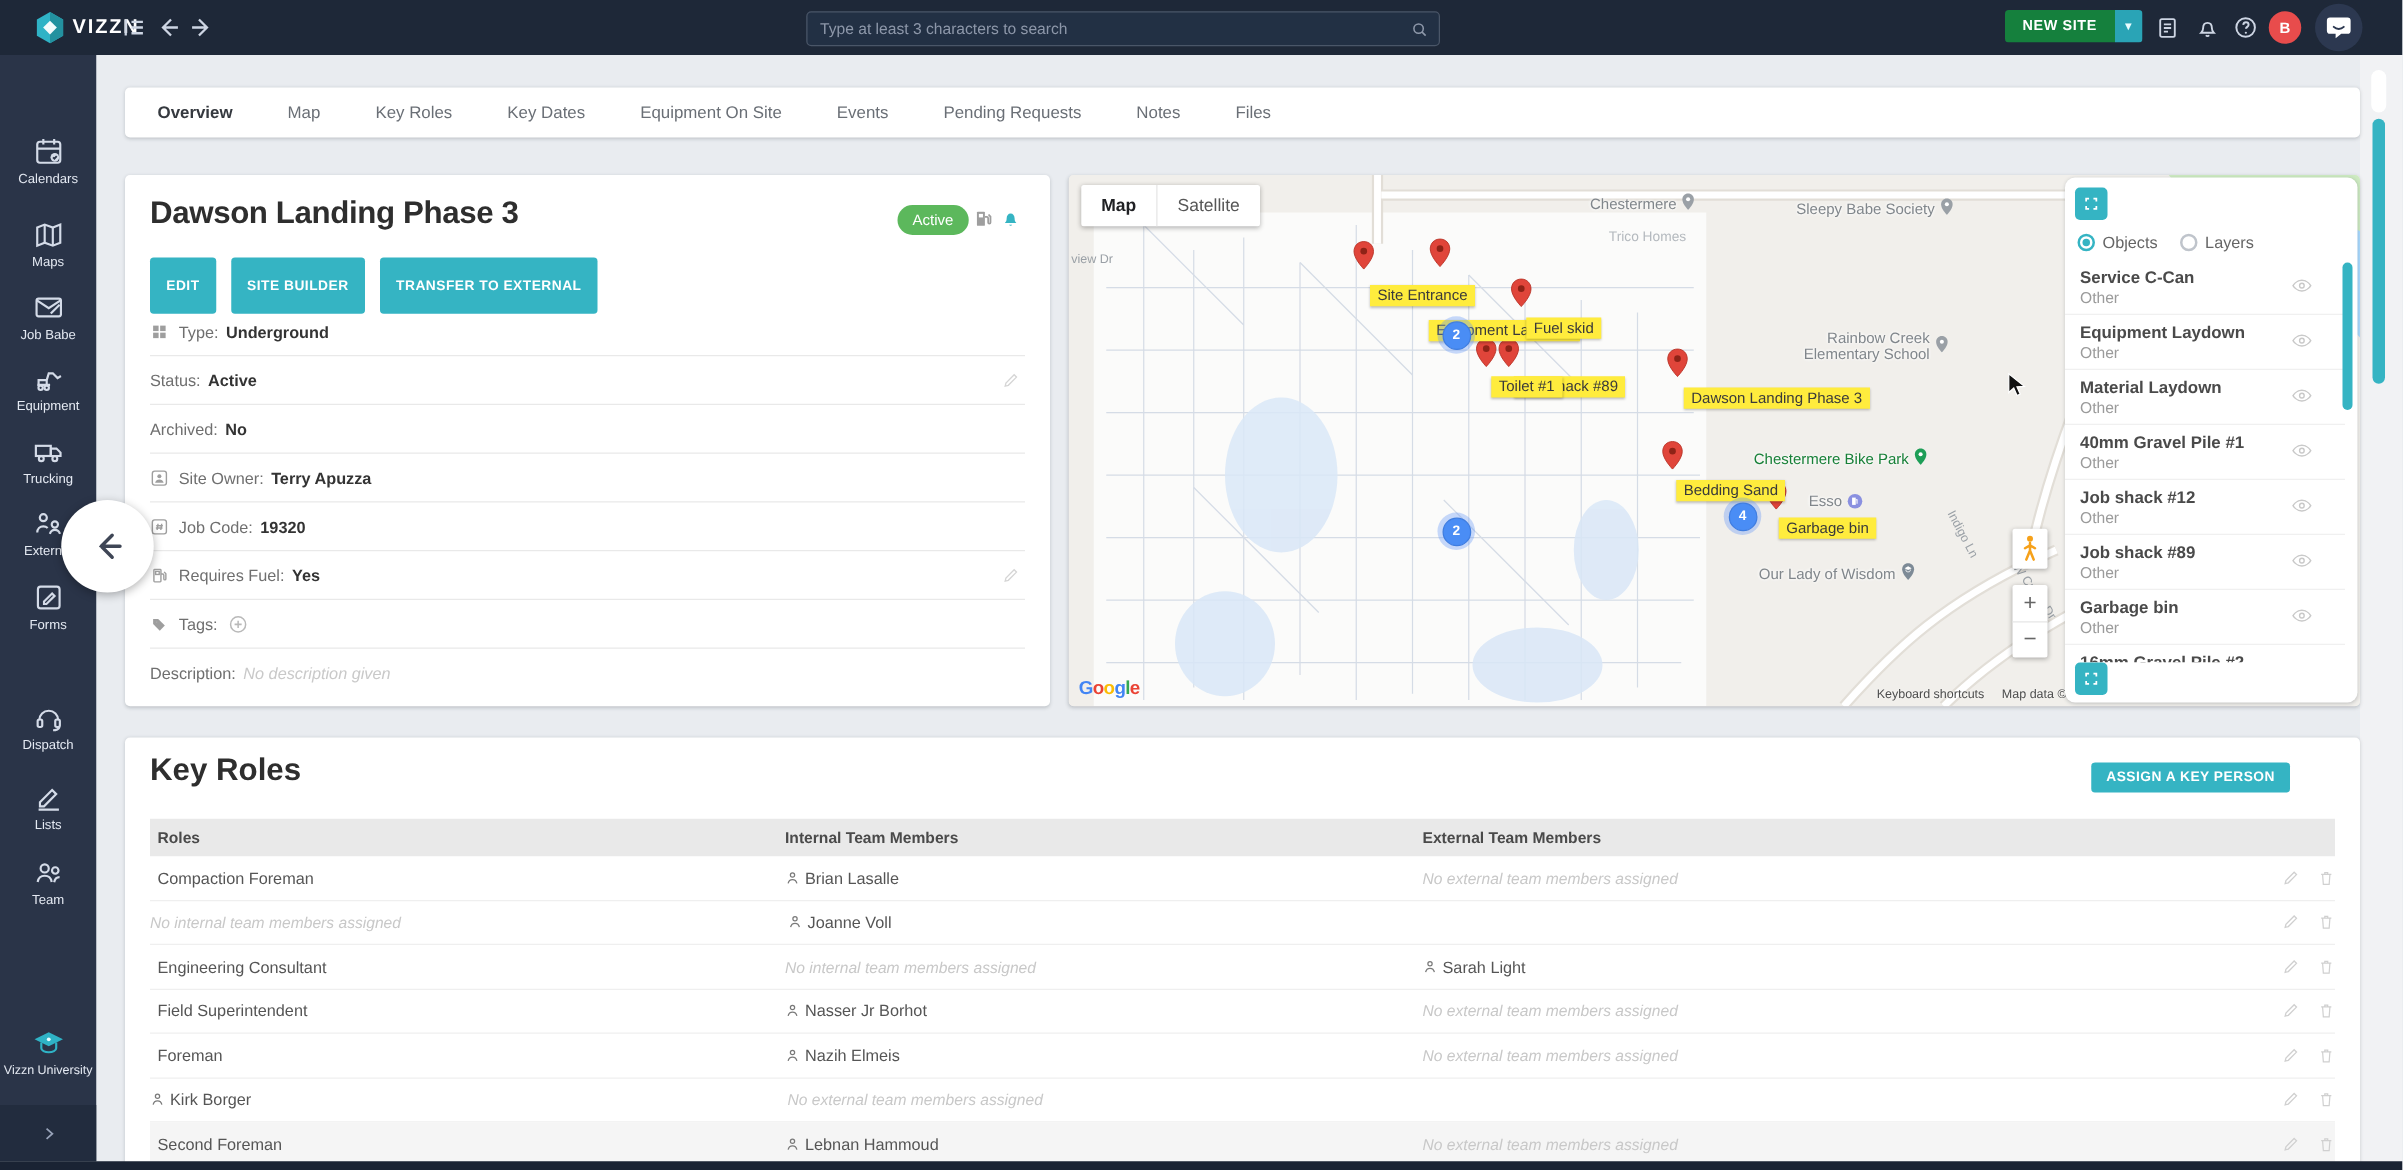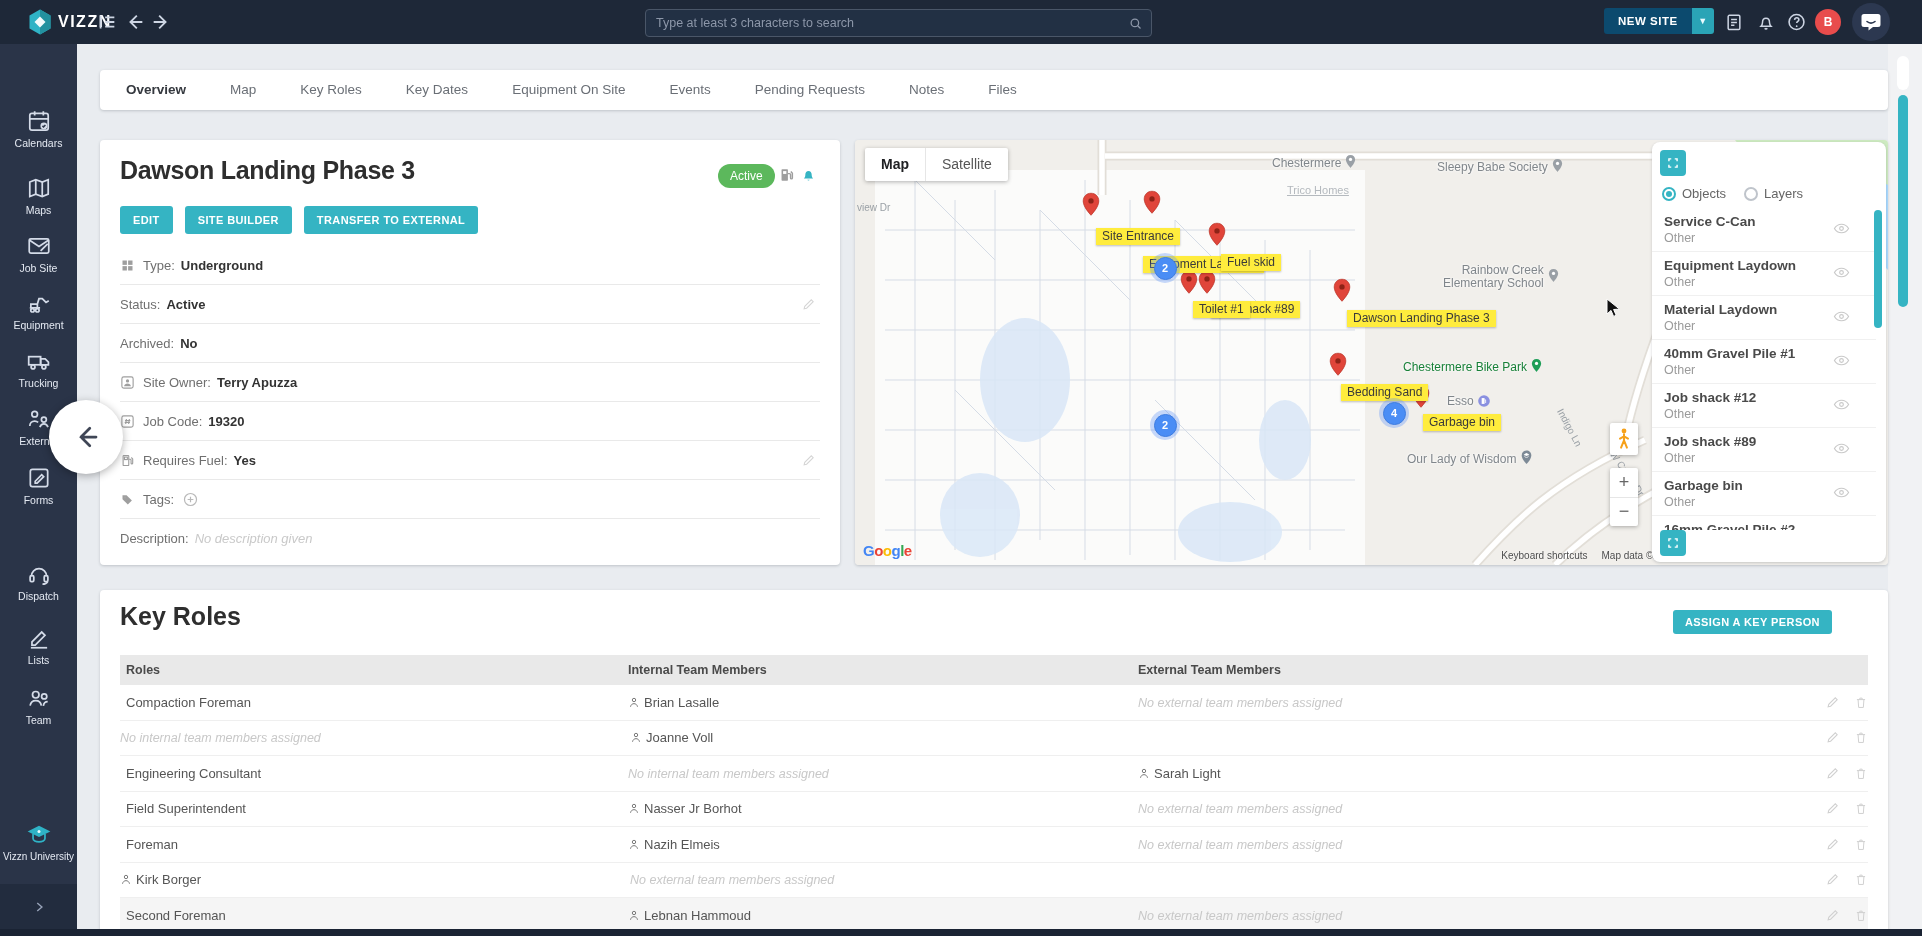--- a/index.html
+++ b/index.html
@@ -11,21 +11,21 @@
   
   #navbar{left:0;top:0;width:1922px;height:44px;background:#1e2838;display:flex;align-items:center;z-index:40;}
   .nav-ic{color:#cdd5e3;display:flex;align-items:center;justify-content:center;cursor:pointer;}
   #brand{color:#fff;font-weight:bold;font-size:16px;letter-spacing:1.5px;margin-left:10px;}
   #search-wrap{position:absolute;left:645px;top:9px;width:505px;height:26px;border:1px solid #4a5668;
       border-radius:4px;background:#223044;display:flex;align-items:center;}
   #search-input{flex:1;background:transparent;border:none;outline:none;color:#cfd6e2;
       font-size:12.5px;padding:0 10px;font-family:"Liberation Sans",sans-serif;}
   #search-input::placeholder{color:#8d97a9;}
   #new-site{position:absolute;left:1604px;top:8px;height:26px;display:flex;border-radius:3px;overflow:hidden;cursor:pointer;}
-  #new-site .main{background:#0c4a6e;color:#fff;font-size:11.5px;font-weight:bold;letter-spacing:.5px;
+  #new-site .main{background:#15803d;color:#fff;font-size:11.5px;font-weight:bold;letter-spacing:.5px;
       display:flex;align-items:center;padding:0 14px;}
   #new-site .caret{background:#2aa4b6;color:#eafcff;width:22px;display:flex;align-items:center;justify-content:center;font-size:9px;}
   #avatar{position:absolute;left:1815px;top:9px;width:26px;height:26px;border-radius:50%;background:#e84c4c;
       color:#fff;font-size:12px;font-weight:bold;display:flex;align-items:center;justify-content:center;cursor:pointer;}
   #chat-circle{position:absolute;left:1852px;top:3px;width:38px;height:38px;border-radius:50%;background:#2c3850;
       display:flex;align-items:center;justify-content:center;cursor:pointer;}
 
   
   #sidebar{left:0;top:44px;width:77px;height:885px;background:#2a3448;z-index:30;}
   .side-item{position:absolute;left:0;width:77px;text-align:center;color:#d4dbe8;cursor:pointer;}
@@ -48,21 +48,21 @@
   .tab.active{color:#35393f;font-weight:bold;}
 
   
   #detail-card{left:100px;top:140px;width:740px;height:425px;}
   #site-title{position:absolute;left:20px;top:16px;font-size:25px;font-weight:bold;color:#2e2e2e;letter-spacing:-.3px;}
   #status-pill{position:absolute;left:618px;top:24px;height:24px;padding:0 12px;border-radius:12px;background:#5cb85c;
       color:#fff;font-size:12px;display:flex;align-items:center;}
   #title-fuel-icon{position:absolute;left:678px;top:26px;color:#9e9e9e;}
   #title-bell-icon{position:absolute;left:700px;top:25px;color:#35b4c3;}
   #action-row{position:absolute;left:20px;top:66px;display:flex;gap:12px;}
-  .teal-btn{background:#35b4c3;color:#fff;border:none;border-radius:3px;height:28px;padding:0 13px;
+  .teal-btn{background:#35b4c3;color:#fff;border:none;border-radius:3px;height:45px;padding:0 13px;
       font-size:11px;font-weight:bold;letter-spacing:.4px;cursor:pointer;font-family:"Liberation Sans",sans-serif;}
   #fields{position:absolute;left:20px;top:106px;width:700px;}
   .field-row{height:38px;display:flex;align-items:center;border-bottom:1px solid #e9e9e9;position:relative;text-align:right;}
   .field-row:last-child{border-bottom:none;}
   .field-row .ficon{color:#9e9e9e;margin-right:8px;display:flex;}
   .field-label{font-size:13px;color:#6f6f6f;margin-right:6px;}
   .field-value{font-size:13px;color:#333;font-weight:bold;}
   .field-value.muted{color:#c9c9c9;font-weight:normal;font-style:italic;}
   .row-edit{position:absolute;right:4px;color:#d5d5d5;cursor:pointer;display:flex;}
   .add-circle{color:#b9b9b9;display:flex;margin-left:2px;cursor:pointer;}
@@ -80,21 +80,21 @@
   .pin{position:absolute;width:22px;height:30px;margin-left:-11px;z-index:2;cursor:pointer;}
   .cluster{position:absolute;width:30px;height:30px;margin:-15px 0 0 -15px;border-radius:50%;
       background:rgba(96,149,245,.35);display:flex;align-items:center;justify-content:center;z-index:6;cursor:pointer;}
   .cluster .inner{width:21px;height:21px;border-radius:50%;background:#4a8df5;color:#fff;font-size:11px;
       font-weight:bold;display:flex;align-items:center;justify-content:center;border:1px solid #3f7de0;}
   .place{position:absolute;font-size:12px;color:#80868b;white-space:nowrap;display:flex;align-items:center;gap:3px;z-index:1;
       text-shadow:0 0 3px #fff,0 0 3px #fff;}
   .place.green{color:#188038;}
   .place .pl-2line{text-align:right;line-height:13px;}
   .street{position:absolute;font-size:10px;color:#9aa0a6;white-space:nowrap;z-index:1;}
-  .street.faint{color:#b4b9be;font-size:11px;text-decoration:underline;}
+  .street.faint{color:#b4b9be;font-size:11px;}
   #map-attrib{position:absolute;right:6px;bottom:4px;display:flex;gap:14px;z-index:10;}
   #map-attrib span{font-size:10px;color:#4c4c4c;text-shadow:0 0 2px #fff;cursor:pointer;}
   #g-logo{position:absolute;left:8px;bottom:6px;font-size:15px;font-weight:bold;z-index:10;letter-spacing:-.5px;cursor:pointer;}
   #pegman{position:absolute;left:755px;top:283px;width:28px;height:32px;background:#fff;border-radius:2px;
       box-shadow:0 1px 4px rgba(0,0,0,.3);display:flex;align-items:center;justify-content:center;z-index:10;cursor:pointer;}
   #zoom-ctl{position:absolute;left:755px;top:328px;width:28px;height:58px;background:#fff;border-radius:2px;
       box-shadow:0 1px 4px rgba(0,0,0,.3);z-index:10;display:flex;flex-direction:column;}
   #zoom-ctl div{flex:1;display:flex;align-items:center;justify-content:center;font-size:18px;color:#666;cursor:pointer;}
   #zoom-ctl .zin{border-bottom:1px solid #e6e6e6;}
 
@@ -232,21 +232,21 @@
         <span class="slabel">Maps</span>
       </div>
       <div class="side-item" style="top: 189px;">
         <span class="sicon">
           <svg width="26" height="26" viewBox="0 0 24 24" fill="none" stroke="currentColor" stroke-width="1.6">
             <rect x="3" y="5.5" width="18" height="13" rx="1.5"></rect>
             <path d="M3 6.5l9 6 9-6"></path>
             <path d="M13.5 16.5l6.5-6.5"></path>
           </svg>
         </span>
-        <span class="slabel">Job Site</span>
+        <span class="slabel">Job Babe</span>
       </div>
       <div class="side-item" style="top: 246px;">
         <span class="sicon">
           <svg width="26" height="26" viewBox="0 0 24 24" fill="none" stroke="currentColor" stroke-width="1.6">
             <path d="M3.5 16.5h9.5M4.5 16.5v-3.5h6v3.5M10.5 13l1.5-5h3l3.5 3.5 2.5-1.5"></path>
             <circle cx="6" cy="18.7" r="1.6"></circle>
             <circle cx="10.5" cy="18.7" r="1.6"></circle>
           </svg>
         </span>
         <span class="slabel">Equipment</span>

